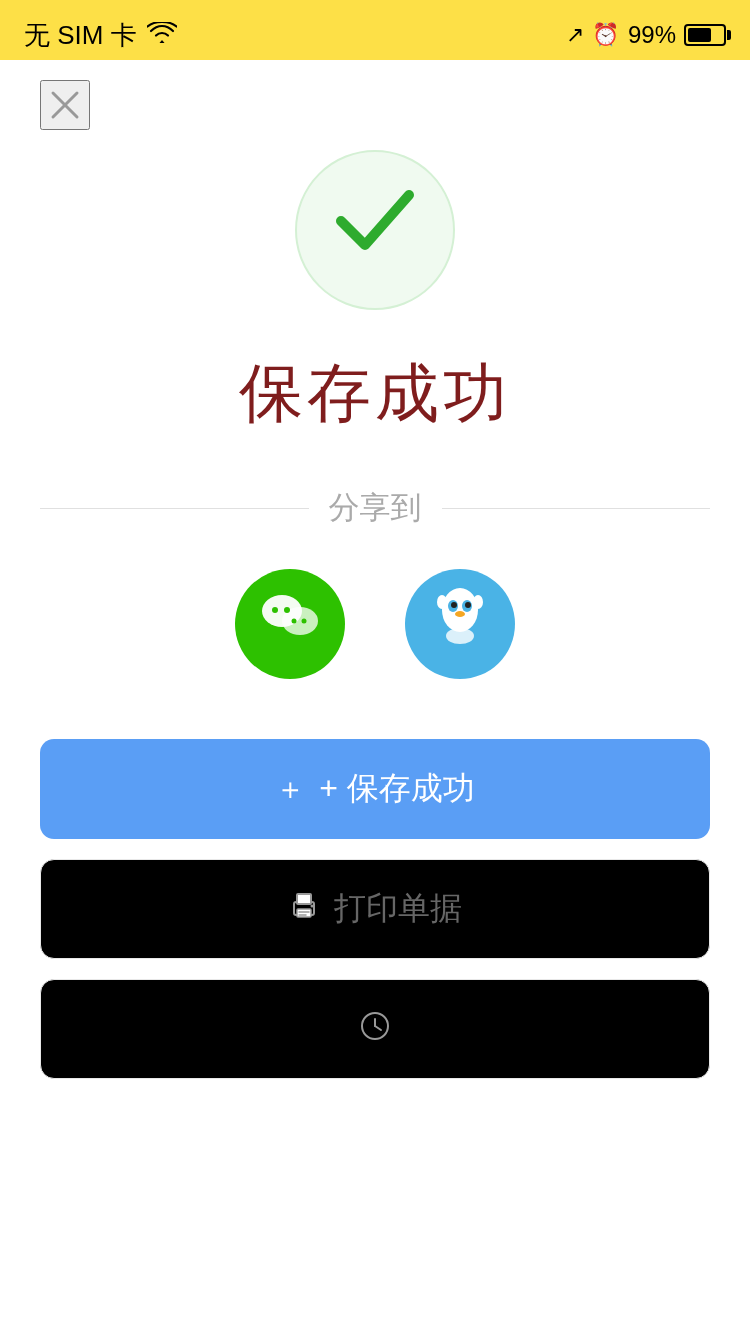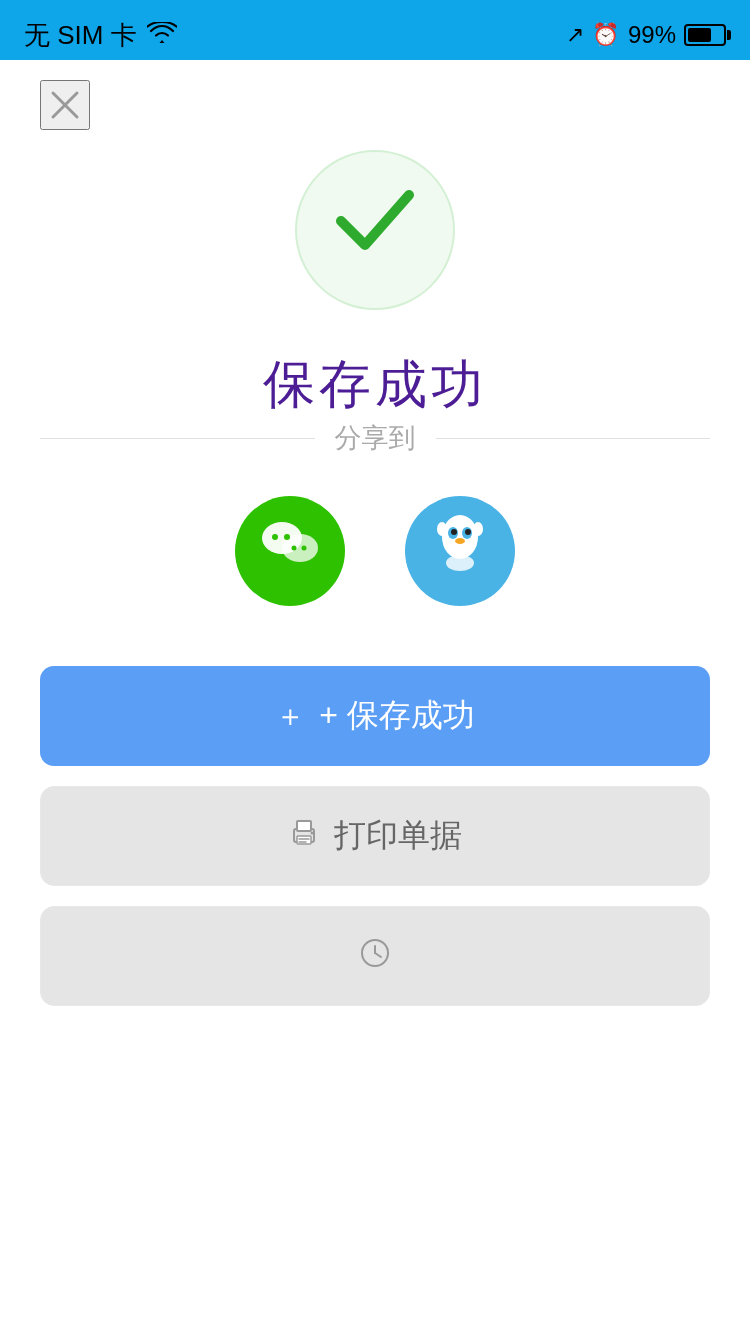--- a/index.html
+++ b/index.html
@@ -19,21 +19,21 @@
     }
 
     
     .status-bar {
       width: 100%;
       height: 60px;
       display: flex;
       align-items: center;
       justify-content: space-between;
       padding: 10px 24px 0 24px;
-      background: #0ea5e9;
+      background: #fde047;
     }
 
     .status-left {
       display: flex;
       align-items: center;
       gap: 10px;
       font-size: 26px;
       color: #000;
       font-weight: 500;
     }
@@ -125,42 +125,43 @@
 
     .check-mark {
       font-size: 80px;
       color: #2eab2e;
       line-height: 1;
       margin-top: -8px;
     }
 
     
     .success-title {
-      font-size: 52px;
+      font-size: 64px;
       font-weight: 500;
-      color: #4c1d95;
+      color: #7f1d1d;
+      margin-bottom: 50px;
       letter-spacing: 4px;
     }
 
     
     .share-divider-wrapper {
       width: 100%;
       display: flex;
       align-items: center;
       margin-bottom: 40px;
     }
 
     .share-line {
       flex: 1;
       height: 1px;
       background: #e0e0e0;
     }
 
     .share-label {
-      font-size: 27px;
+      font-size: 31px;
       color: #aaa;
       padding: 0 20px;
     }
 
     
     .share-icons {
       display: flex;
       gap: 60px;
       margin-bottom: 60px;
     }
@@ -217,21 +218,21 @@
       outline: none;
     }
 
     .action-btn-primary {
       background: #5a9ef5;
       color: #fff;
       font-weight: 500;
     }
 
     .action-btn-secondary {
-      background: #e5e5e5;
+      background: #000000;
       color: #666;
       border: 1px solid #e8e8e8;
       font-weight: 400;
     }
 
     .btn-icon {
       font-size: 30px;
     }
   </style>
 </head>

